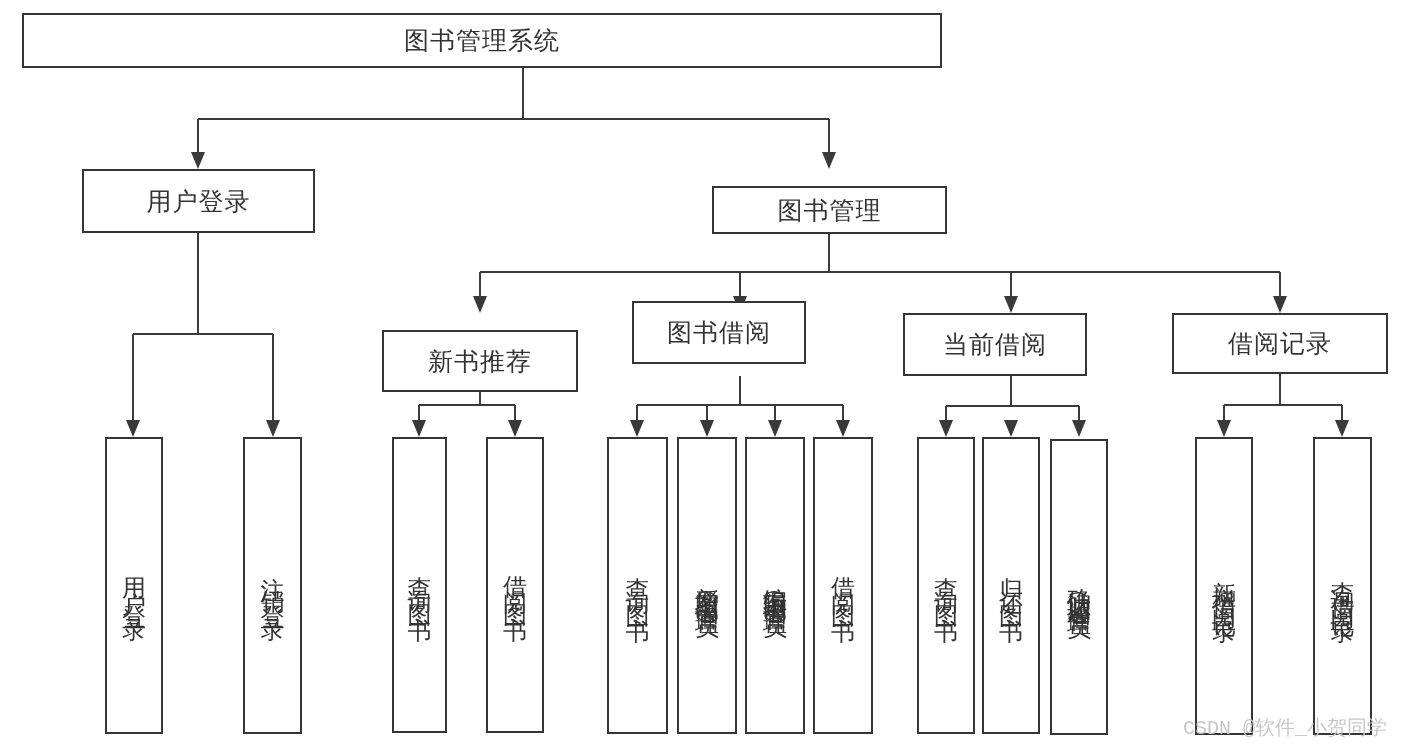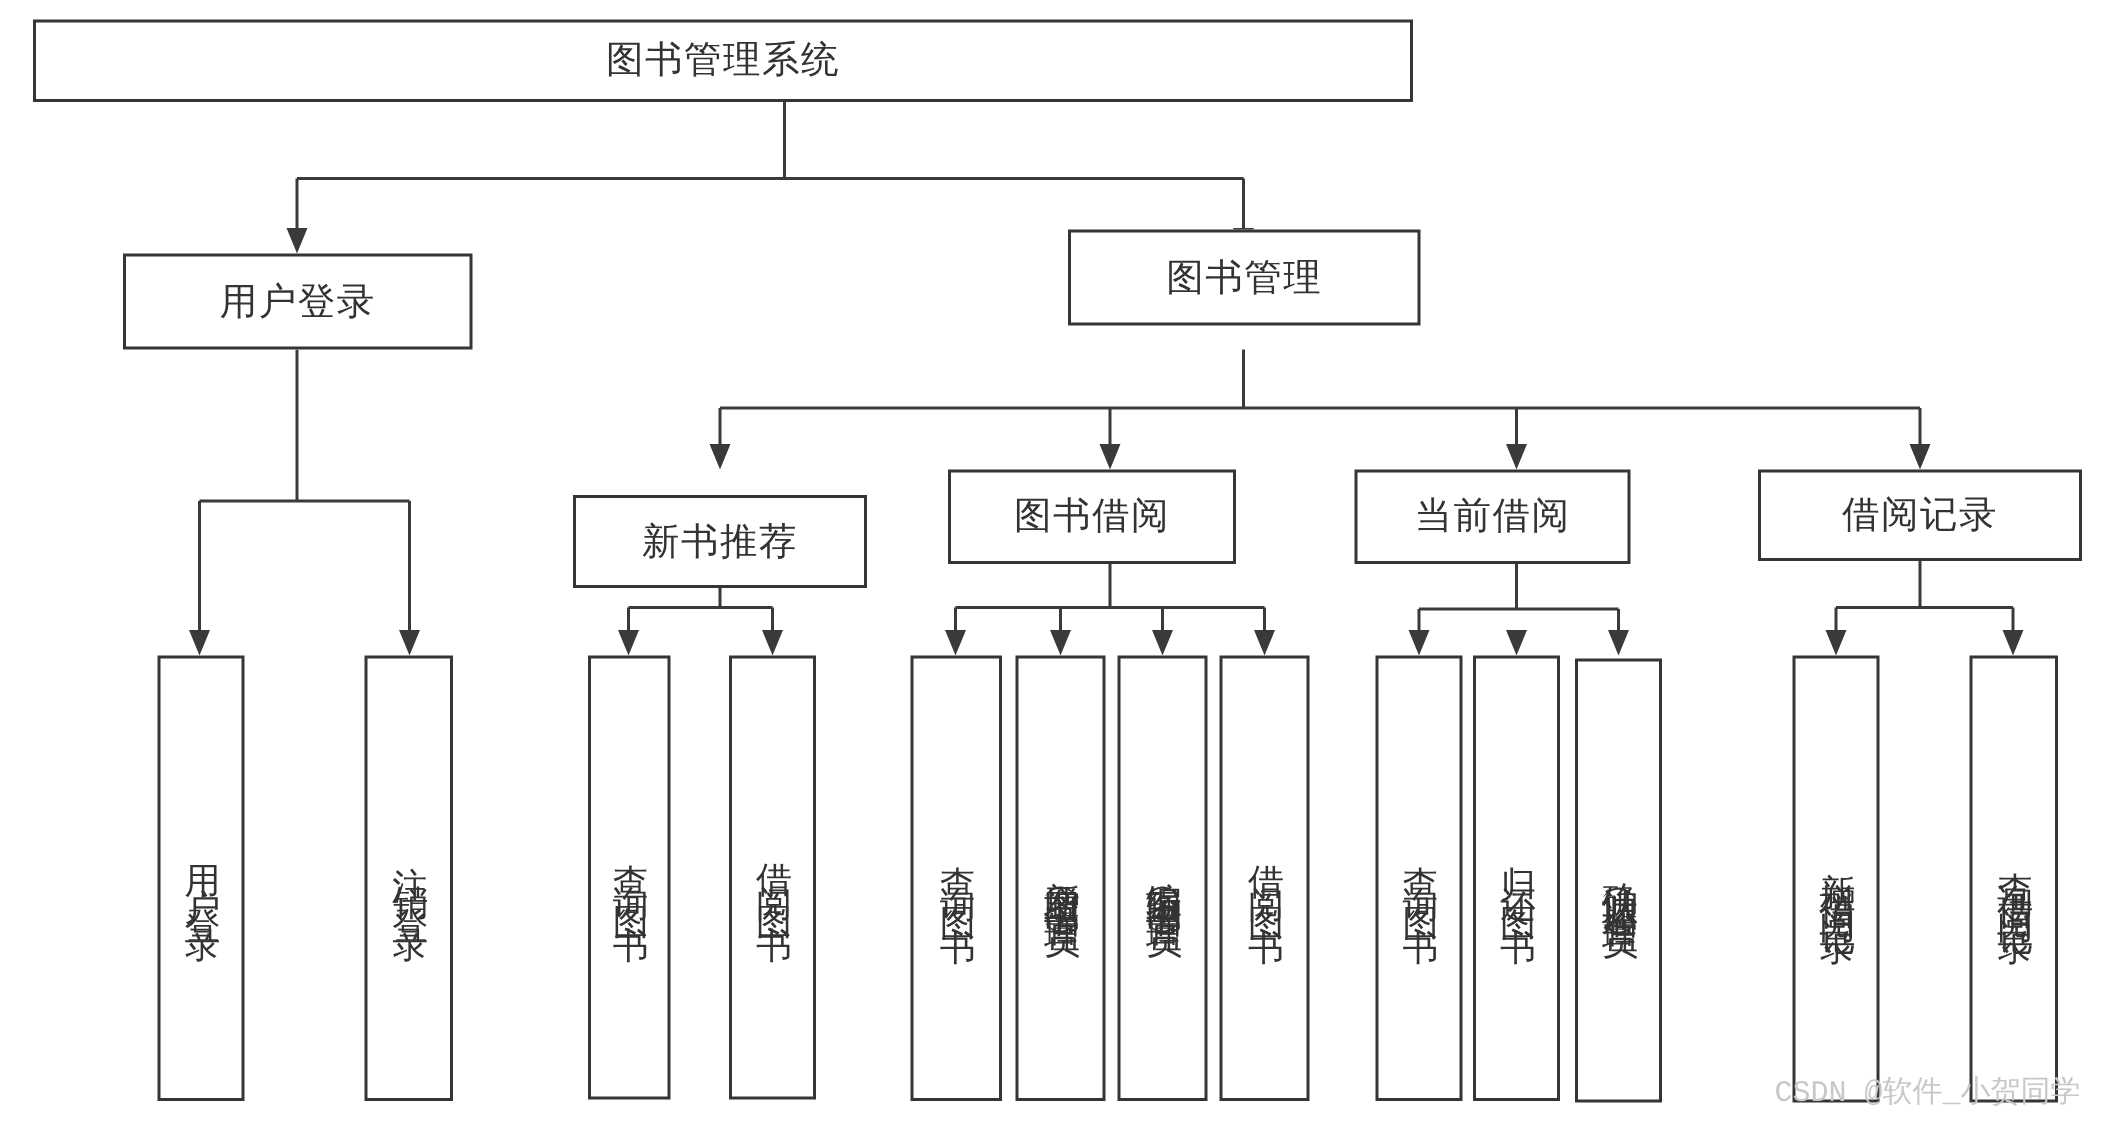--- a/index.html
+++ b/index.html
@@ -55,24 +55,24 @@
       M126 420 H140 L133 437 Z M266 420 H280 L273 437 Z
       M412 420 H426 L419 437 Z M508 420 H522 L515 437 Z
       M630 420 H644 L637 437 Z M700 420 H714 L707 437 Z M768 420 H782 L775 437 Z M836 420 H850 L843 437 Z
       M939 420 H953 L946 437 Z M1004 420 H1018 L1011 437 Z M1072 420 H1086 L1079 437 Z
       M1217 420 H1231 L1224 437 Z M1335 420 H1349 L1342 437 Z"></path>
   </svg>
 
   <div class="box h" style="left:22px;top:13px;width:920px;height:55px">图书管理系统</div>
 
   <div class="box h" style="left:82px;top:169px;width:233px;height:64px">用户登录</div>
-  <div class="box h" style="left:712px;top:153px;width:235px;height:64px">图书管理</div>
+  <div class="box h" style="left:712px;top:186px;width:235px;height:48px">图书管理</div>
 
   <div class="box h" style="left:382px;top:330px;width:196px;height:62px">新书推荐</div>
-  <div class="box h" style="left:632px;top:313px;width:192px;height:63px">图书借阅</div>
+  <div class="box h" style="left:632px;top:301px;width:174px;height:63px">图书借阅</div>
   <div class="box h" style="left:903px;top:313px;width:184px;height:63px">当前借阅</div>
   <div class="box h" style="left:1172px;top:313px;width:216px;height:61px">借阅记录</div>
 
   <div class="box v ls4" style="left:105px;top:437px;width:58px;height:297px">用户登录</div>
   <div class="box v ls4" style="left:243px;top:437px;width:59px;height:297px">注销登录</div>
 
   <div class="box v ls4" style="left:392px;top:437px;width:55px;height:296px">查询图书</div>
   <div class="box v ls4" style="left:486px;top:437px;width:58px;height:296px">借阅图书</div>
 
   <div class="box v ls4" style="left:607px;top:437px;width:61px;height:297px">查询图书</div>

